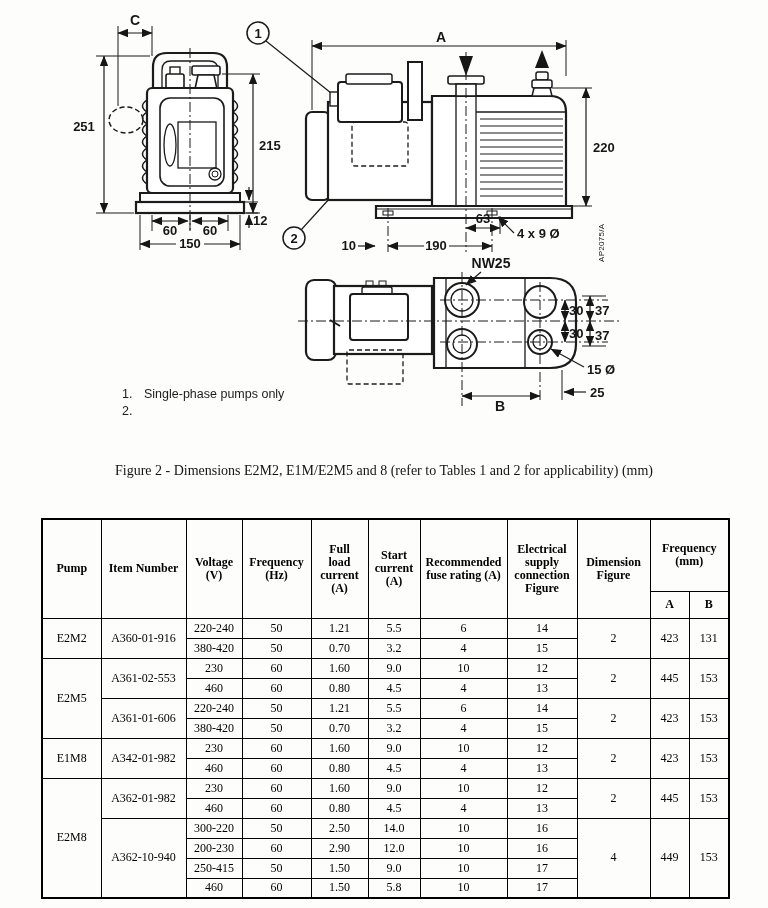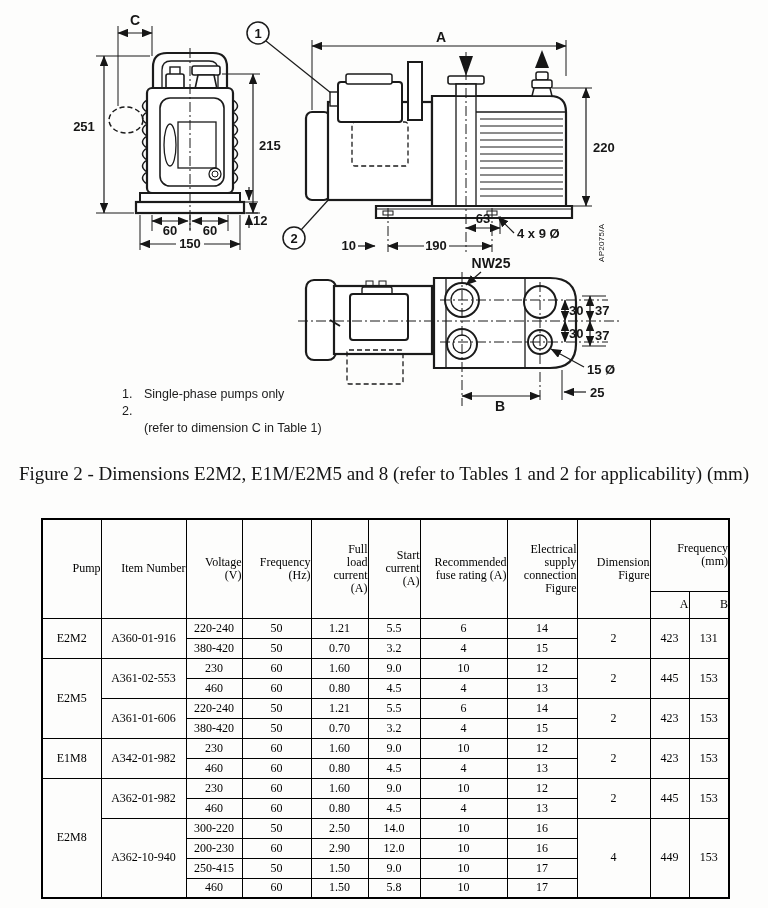--- a/index.html
+++ b/index.html
@@ -12,32 +12,32 @@
   svg text.big{font-size:14px;}
   svg text.ref{font-size:8px;font-weight:normal;letter-spacing:.3px;}
   .notes{
     position:absolute;left:122px;top:386px;
     font-family:"Liberation Sans",sans-serif;font-size:12.5px;color:#1c1c1c;
   }
   .note-row{display:flex;line-height:17px;}
   .note-num{width:22px;flex:0 0 22px;}
   .caption{
     position:absolute;top:463px;left:0;width:768px;text-align:center;
-    font-size:19px;color:#141414;
+    font-size:14px;color:#141414;
   }
   table.spec{
     position:absolute;left:41px;top:518px;width:687px;
     border-collapse:collapse;table-layout:fixed;
     border:2px solid #000;
   }
   .spec th,.spec td{
     border:1px solid #000;text-align:center;vertical-align:middle;
     padding:0;font-size:12px;color:#000;overflow:hidden;
   }
-  .spec th{font-weight:normal;white-space:pre-line;line-height:13px;text-align:right;}
+  .spec th{font-weight:bold;white-space:pre-line;line-height:13px;}
   .spec thead tr.h1{height:72px;}
   .spec thead tr.h2{height:27px;}
   .spec tbody tr{height:20px;}
 </style>
 </head>
 <body>
 
 <div class="figure-wrap">
 <svg viewBox="0 0 768 460" width="768" height="460">
   <defs>
@@ -225,21 +225,20 @@
 <div class="notes">
   <div class="note-row">
     <span class="note-num">1.</span>
     <span>Single-phase pumps only</span>
   </div>
   <div class="note-row">
     <span class="note-num">2.</span>
   </div>
   <div class="note-row">
     <span class="note-num"></span>
-    <span>(refer to dimension C in Table 1)</span>
   </div>
 </div>
 
 <div class="caption">Figure 2 - Dimensions E2M2, E1M/E2M5 and 8 (refer to Tables 1 and 2 for applicability)  (mm)</div>
 
 <table class="spec">
   <colgroup>
     <col style="width:59px">
       <col style="width:85px">
       <col style="width:56px">

